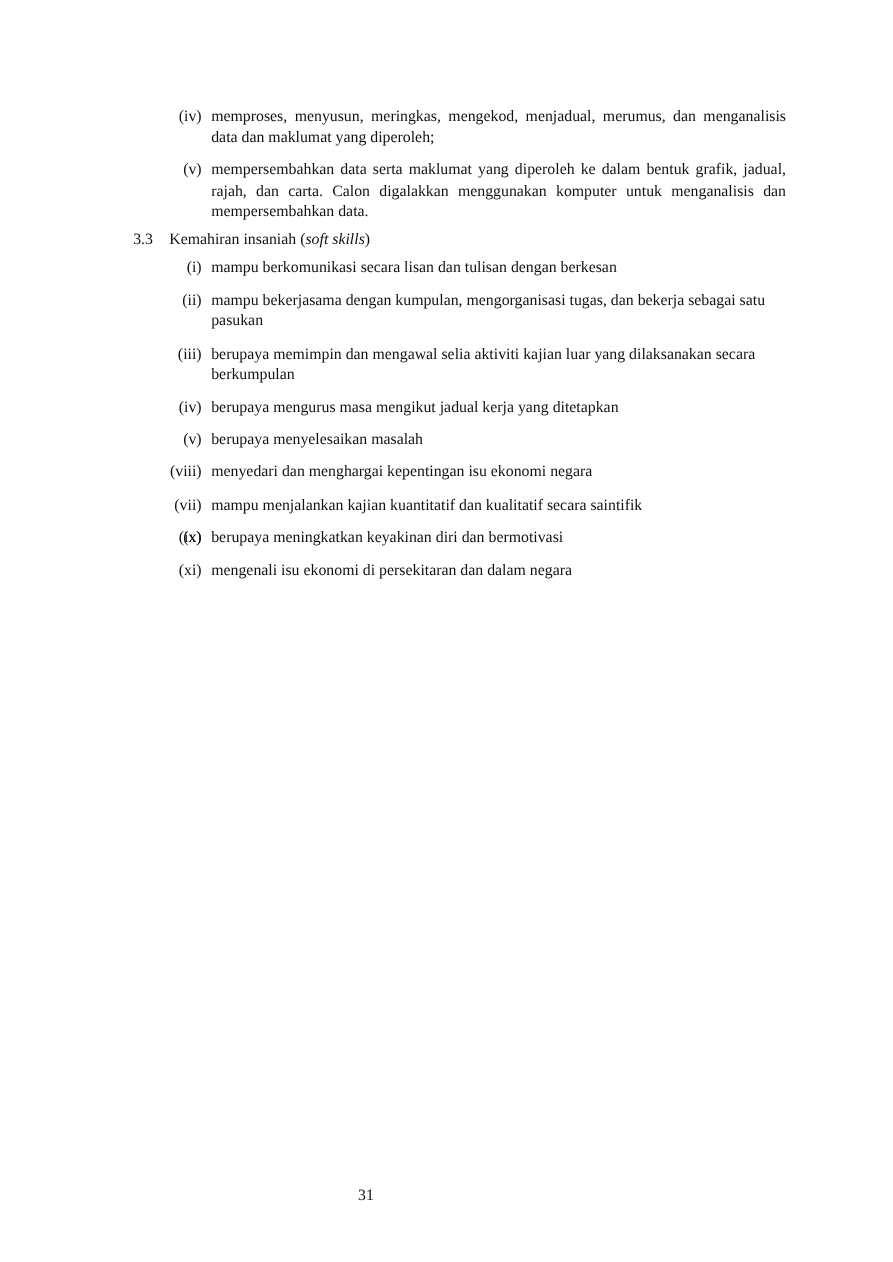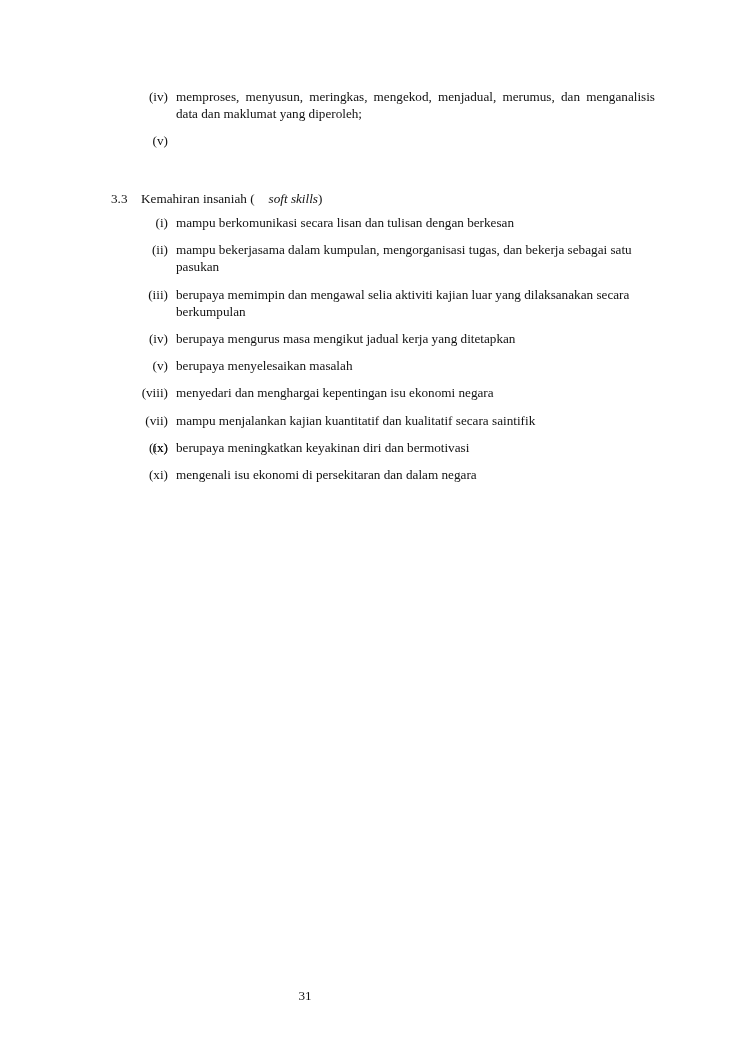--- a/index.html
+++ b/index.html
@@ -70,21 +70,21 @@
     position: absolute;
     left: 111px;
     top: 0;
     font-size: 13.2px;
     line-height: 17.2px;
     white-space: nowrap;
   }
   .section-head .sectext {
     display: block;
   }
-  em, .ital { font-style: italic; margin-left: 14px; }
+  em, .ital { font-style: italic; }
 
   
   .page-number {
     position: absolute;
     left: 0;
     top: 988px;
     width: 610px;
     text-align: center;
     font-size: 13.2px;
     line-height: 16px;
@@ -99,36 +99,37 @@
 
   <div class="content">
 
     <div id="continued-list" style="position:absolute; left:0; top:88px; width:744px;">
         <div class="item justify">
           <span class="marker">(iv)</span>
           <span class="body">memproses, menyusun, meringkas, mengekod, menjadual, merumus, dan menganalisis data dan maklumat yang diperoleh;</span>
         </div>
         <div class="item justify">
           <span class="marker">(v)</span>
+          <span class="body">mempersembahkan data serta maklumat yang diperoleh ke dalam bentuk grafik, jadual, rajah, dan carta. Calon digalakkan menggunakan komputer untuk menganalisis dan mempersembahkan data.</span>
         </div>
       </div>
 
     <div class="section-head" id="section-head" style="position:absolute; left:0; top:190px; width:744px;">
       <span class="secnum">3.3</span>
       <span class="sectext"><span>Kemahiran insaniah (</span><em class="ital">soft skills</em><span>)</span></span>
     </div>
 
     <div id="section-list" style="position:absolute; left:0; top:214px; width:744px;">
         <div class="item">
           <span class="marker">(i)</span>
           <span class="body">mampu berkomunikasi secara lisan dan tulisan dengan berkesan</span>
         </div>
         <div class="item">
           <span class="marker">(ii)</span>
-          <span class="body">mampu bekerjasama dalam kumpulan, mengorganisasi tugas, dan bekerja sebagai satu pasukan</span>
+          <span class="body">mampu bekerjasama dengan kumpulan, mengorganisasi tugas, dan bekerja sebagai satu pasukan</span>
         </div>
         <div class="item">
           <span class="marker">(iii)</span>
           <span class="body">berupaya memimpin dan mengawal selia aktiviti kajian luar yang dilaksanakan secara berkumpulan</span>
         </div>
         <div class="item">
           <span class="marker">(iv)</span>
           <span class="body">berupaya mengurus masa mengikut jadual kerja yang ditetapkan</span>
         </div>
         <div class="item">

